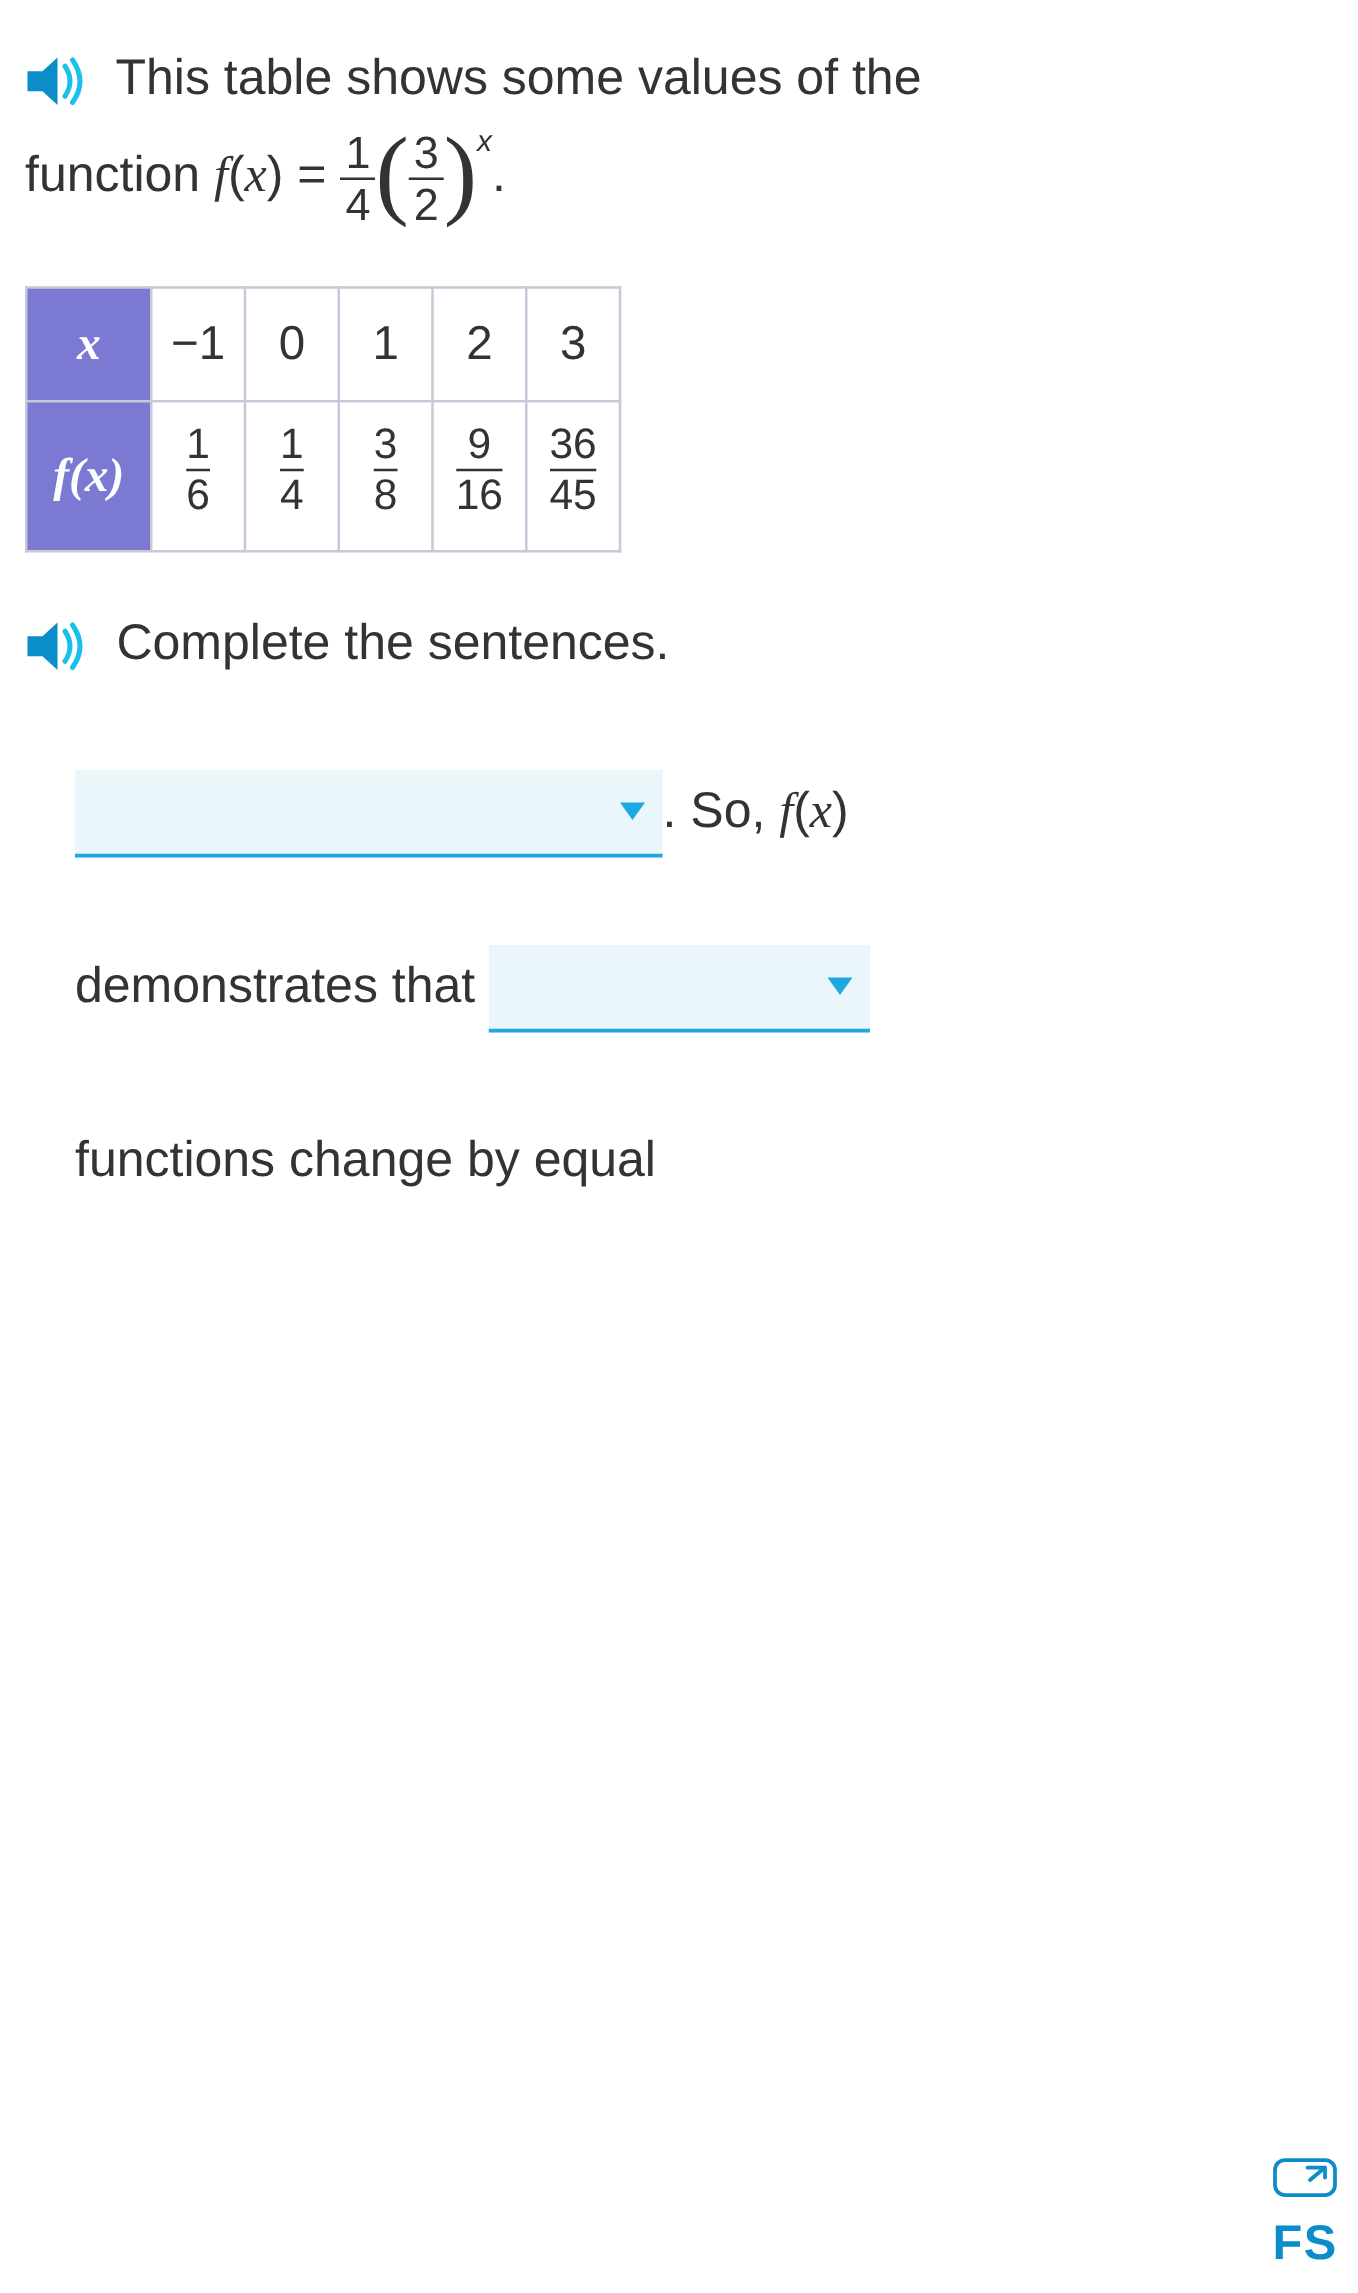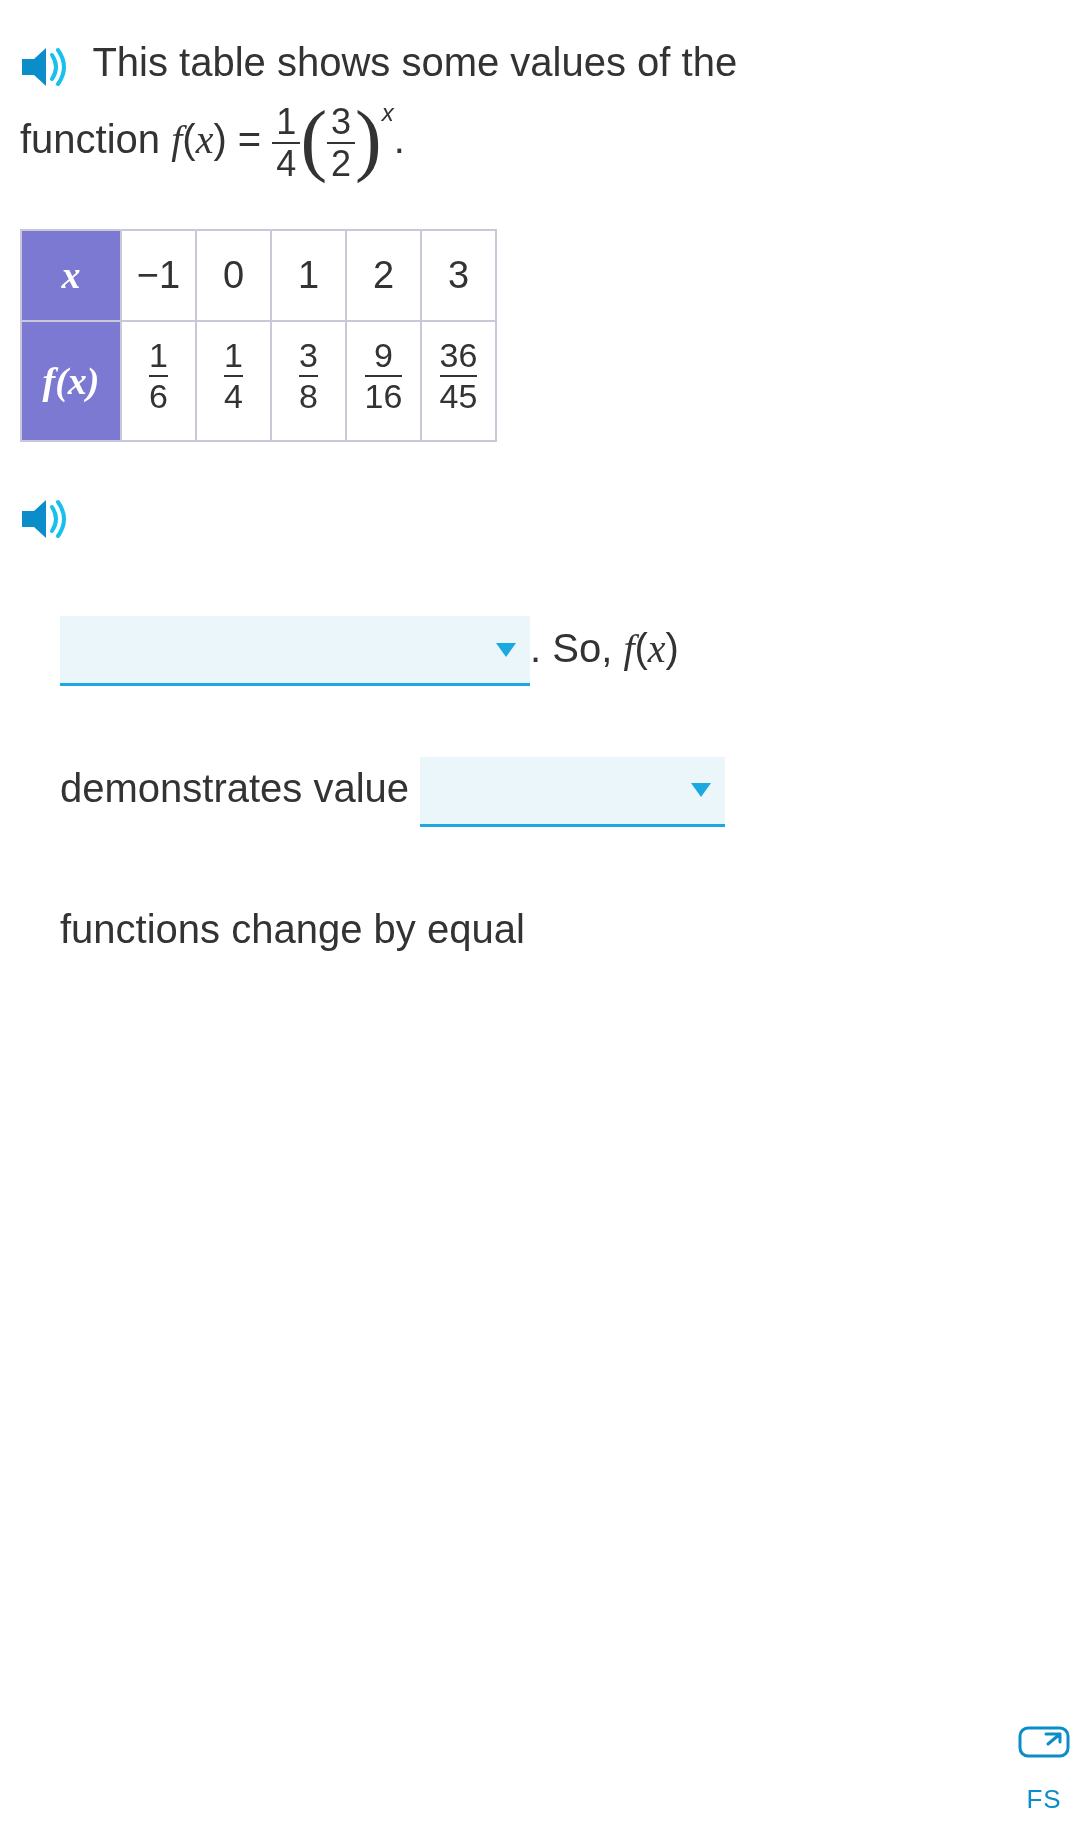--- a/index.html
+++ b/index.html
@@ -99,21 +99,21 @@
     border-top: 14px solid #1ca8e0;
   }
   .fs-btn {
     position: fixed;
     right: 14px;
     bottom: 8px;
     text-align: center;
     font-family: Arial, sans-serif;
   }
   .fs-btn svg { display:block; margin: 0 auto;}
-  .fs-btn .lbl { color: #0b8dc9; font-size: 26px; font-weight: normal; letter-spacing: 1px;}
+  .fs-btn .lbl { color: #0b8dc9; font-size: 39px; font-weight: bold; letter-spacing: 1px;}
 </style>
 </head>
 <body>
 
 <div class="intro-line">
   <span class="speaker-icon">
     <svg viewBox="0 0 50 44">
         <path d="M2 14 L14 14 L26 3 L26 41 L14 30 L2 30 Z" fill="#0b8dc9"></path>
         <path d="M32 10 Q40 22 32 34" stroke="#19c0ec" stroke-width="4" fill="none" stroke-linecap="round"></path>
         <path d="M38 5 Q50 22 38 39" stroke="#19c0ec" stroke-width="4" fill="none" stroke-linecap="round"></path>
@@ -157,30 +157,31 @@
   </table>
 
 <div class="complete-line">
   <span class="speaker-icon">
     <svg viewBox="0 0 50 44">
         <path d="M2 14 L14 14 L26 3 L26 41 L14 30 L2 30 Z" fill="#0b8dc9"></path>
         <path d="M32 10 Q40 22 32 34" stroke="#19c0ec" stroke-width="4" fill="none" stroke-linecap="round"></path>
         <path d="M38 5 Q50 22 38 39" stroke="#19c0ec" stroke-width="4" fill="none" stroke-linecap="round"></path>
       </svg>
   </span>
+  <span>Complete the sentences.</span>
 </div>
 
 <div class="sentence-block">
   <div class="sentence-line">
     <span class="dropdown wide">
       <span class="caret"></span>
     </span><span>. So, </span><span class="math-i">f</span><span>(</span><span class="math-i">x</span><span>)</span>
   </div>
   <div class="sentence-line">
-    <span>demonstrates value </span>
+    <span>demonstrates that </span>
     <span class="dropdown narrow">
       <span class="caret"></span>
     </span>
   </div>
   <div class="sentence-line">
     <span>functions change by equal</span>
   </div>
 </div>
 
 <div class="fs-btn">

